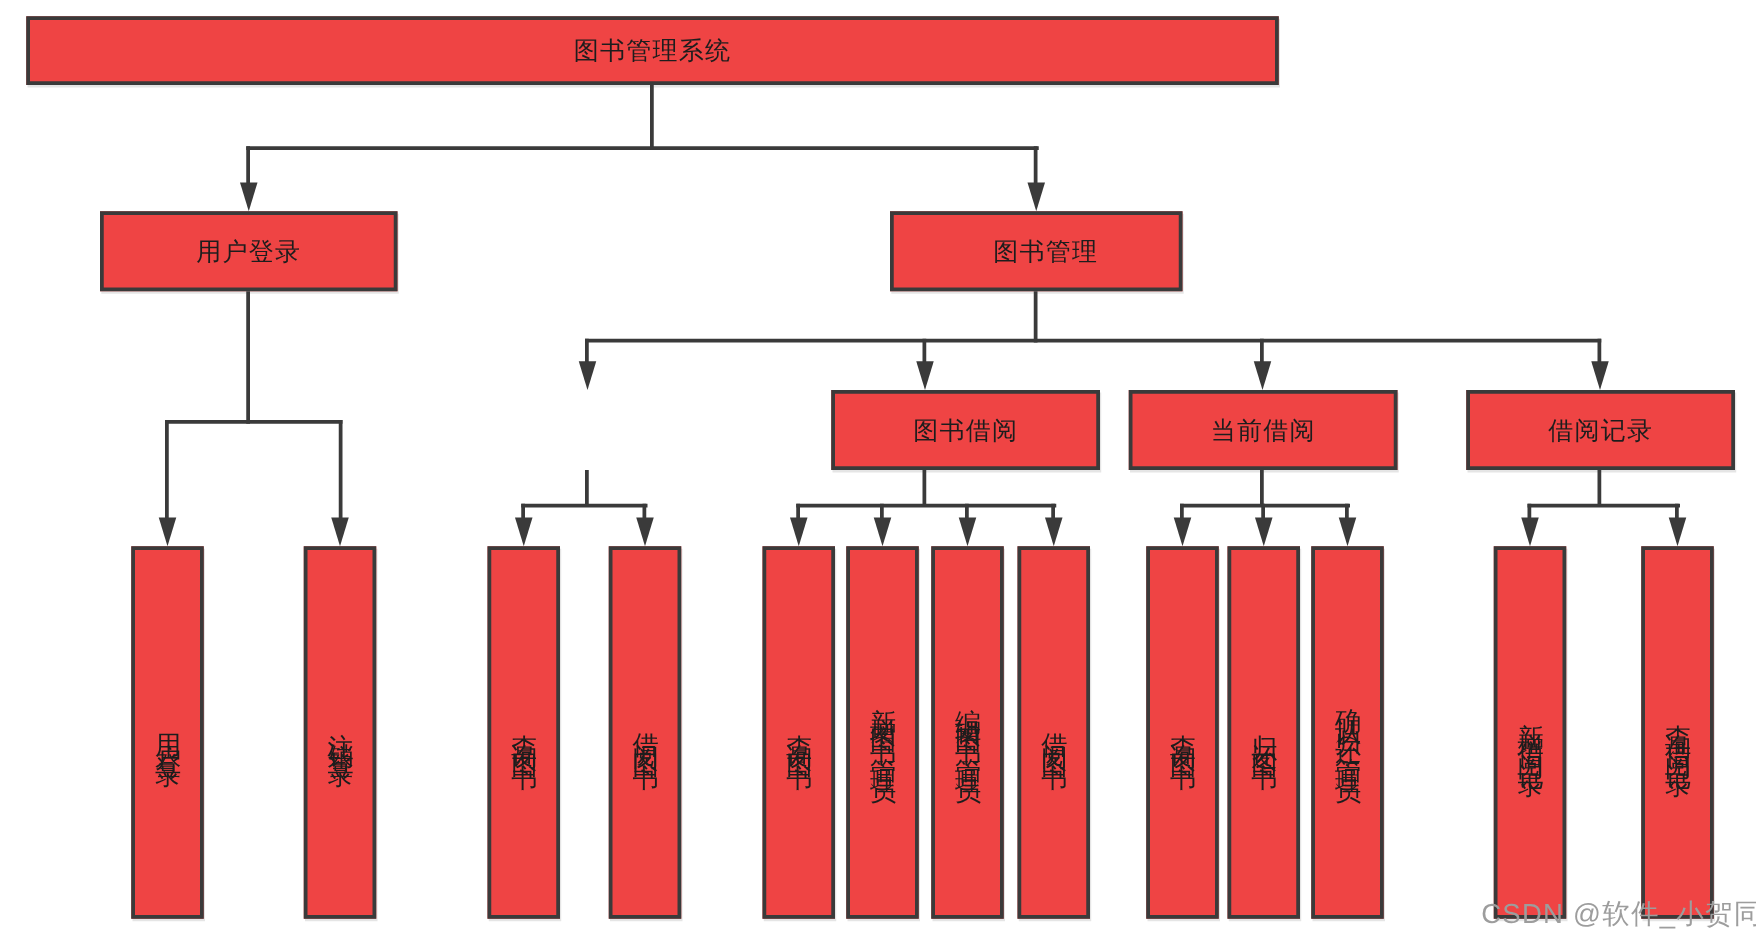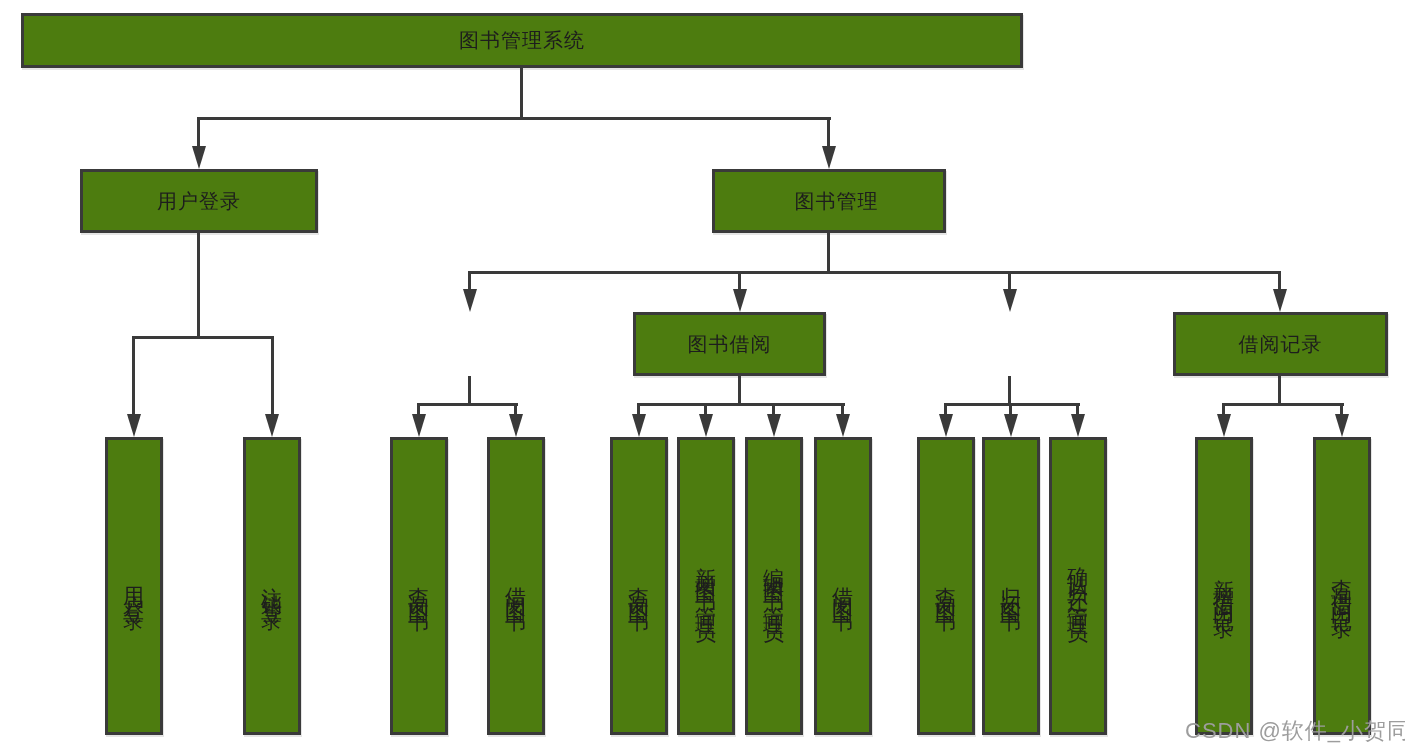--- a/index.html
+++ b/index.html
@@ -11,21 +11,21 @@
   .canvas{
     position:relative;
     width:1405px;height:747px;
     background:#ffffff;
     font-family:"Liberation Sans","DejaVu Sans",sans-serif;
     overflow:hidden;
   }
   .box{
     position:absolute;
     box-sizing:border-box;
-    background:#4d7c0f;
+    background:#ef4444;
     border:3px solid var(--line);
     display:flex;align-items:center;justify-content:center;
     color:var(--text);
     box-shadow:1px 2px 0 rgba(0,0,0,0.10);
   }
   .hlabel{font-size:20px;letter-spacing:1px;}
   .vbox span{
     writing-mode:vertical-rl;
     text-orientation:mixed;
     font-size:21px;
@@ -84,22 +84,25 @@
   <div class="hline" style="left:468px;top:271px;width:813px;"></div>
   <div class="vline" style="left:468px;top:271px;height:25px;"></div>
   <div class="arrow" style="left:463px;top:289px;"></div>
   <div class="vline" style="left:738px;top:271px;height:25px;"></div>
   <div class="arrow" style="left:733px;top:289px;"></div>
   <div class="vline" style="left:1008px;top:271px;height:25px;"></div>
   <div class="arrow" style="left:1003px;top:289px;"></div>
   <div class="vline" style="left:1278px;top:271px;height:25px;"></div>
   <div class="arrow" style="left:1273px;top:289px;"></div>
 
-  <div class="box" style="left:633px;top:312px;width:193px;height:64px;">
+  <div class="box" style="left:665px;top:312px;width:215px;height:64px;">
     <span class="hlabel">图书借阅</span>
+  </div>
+  <div class="box" style="left:903px;top:312px;width:215px;height:64px;">
+    <span class="hlabel">当前借阅</span>
   </div>
   <div class="box" style="left:1173px;top:312px;width:215px;height:64px;">
     <span class="hlabel">借阅记录</span>
   </div>
 
   <div class="vline" style="left:468px;top:376px;height:29px;"></div>
   <div class="hline" style="left:417px;top:403px;width:101px;"></div>
   <div class="vline" style="left:417px;top:403px;height:17px;"></div>
   <div class="arrow" style="left:412px;top:414px;"></div>
   <div class="vline" style="left:514px;top:403px;height:17px;"></div>

